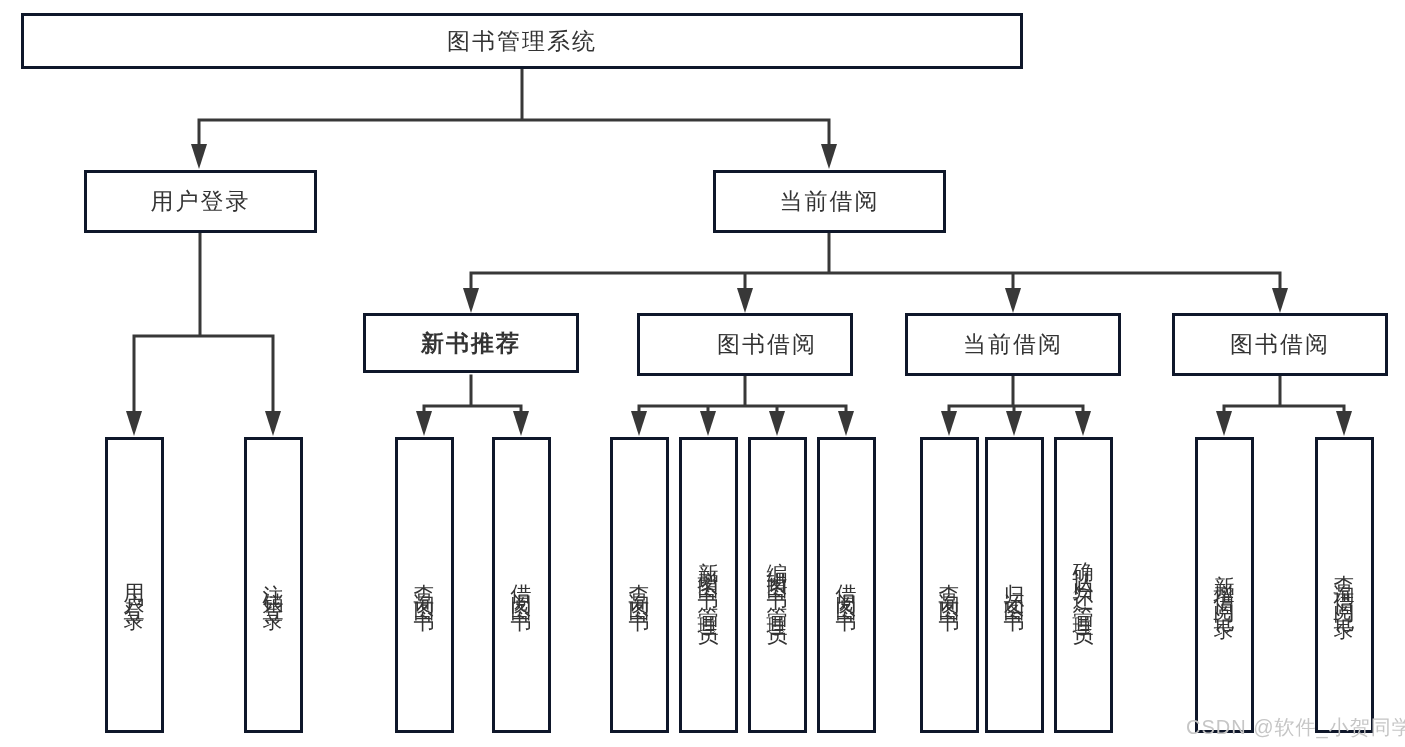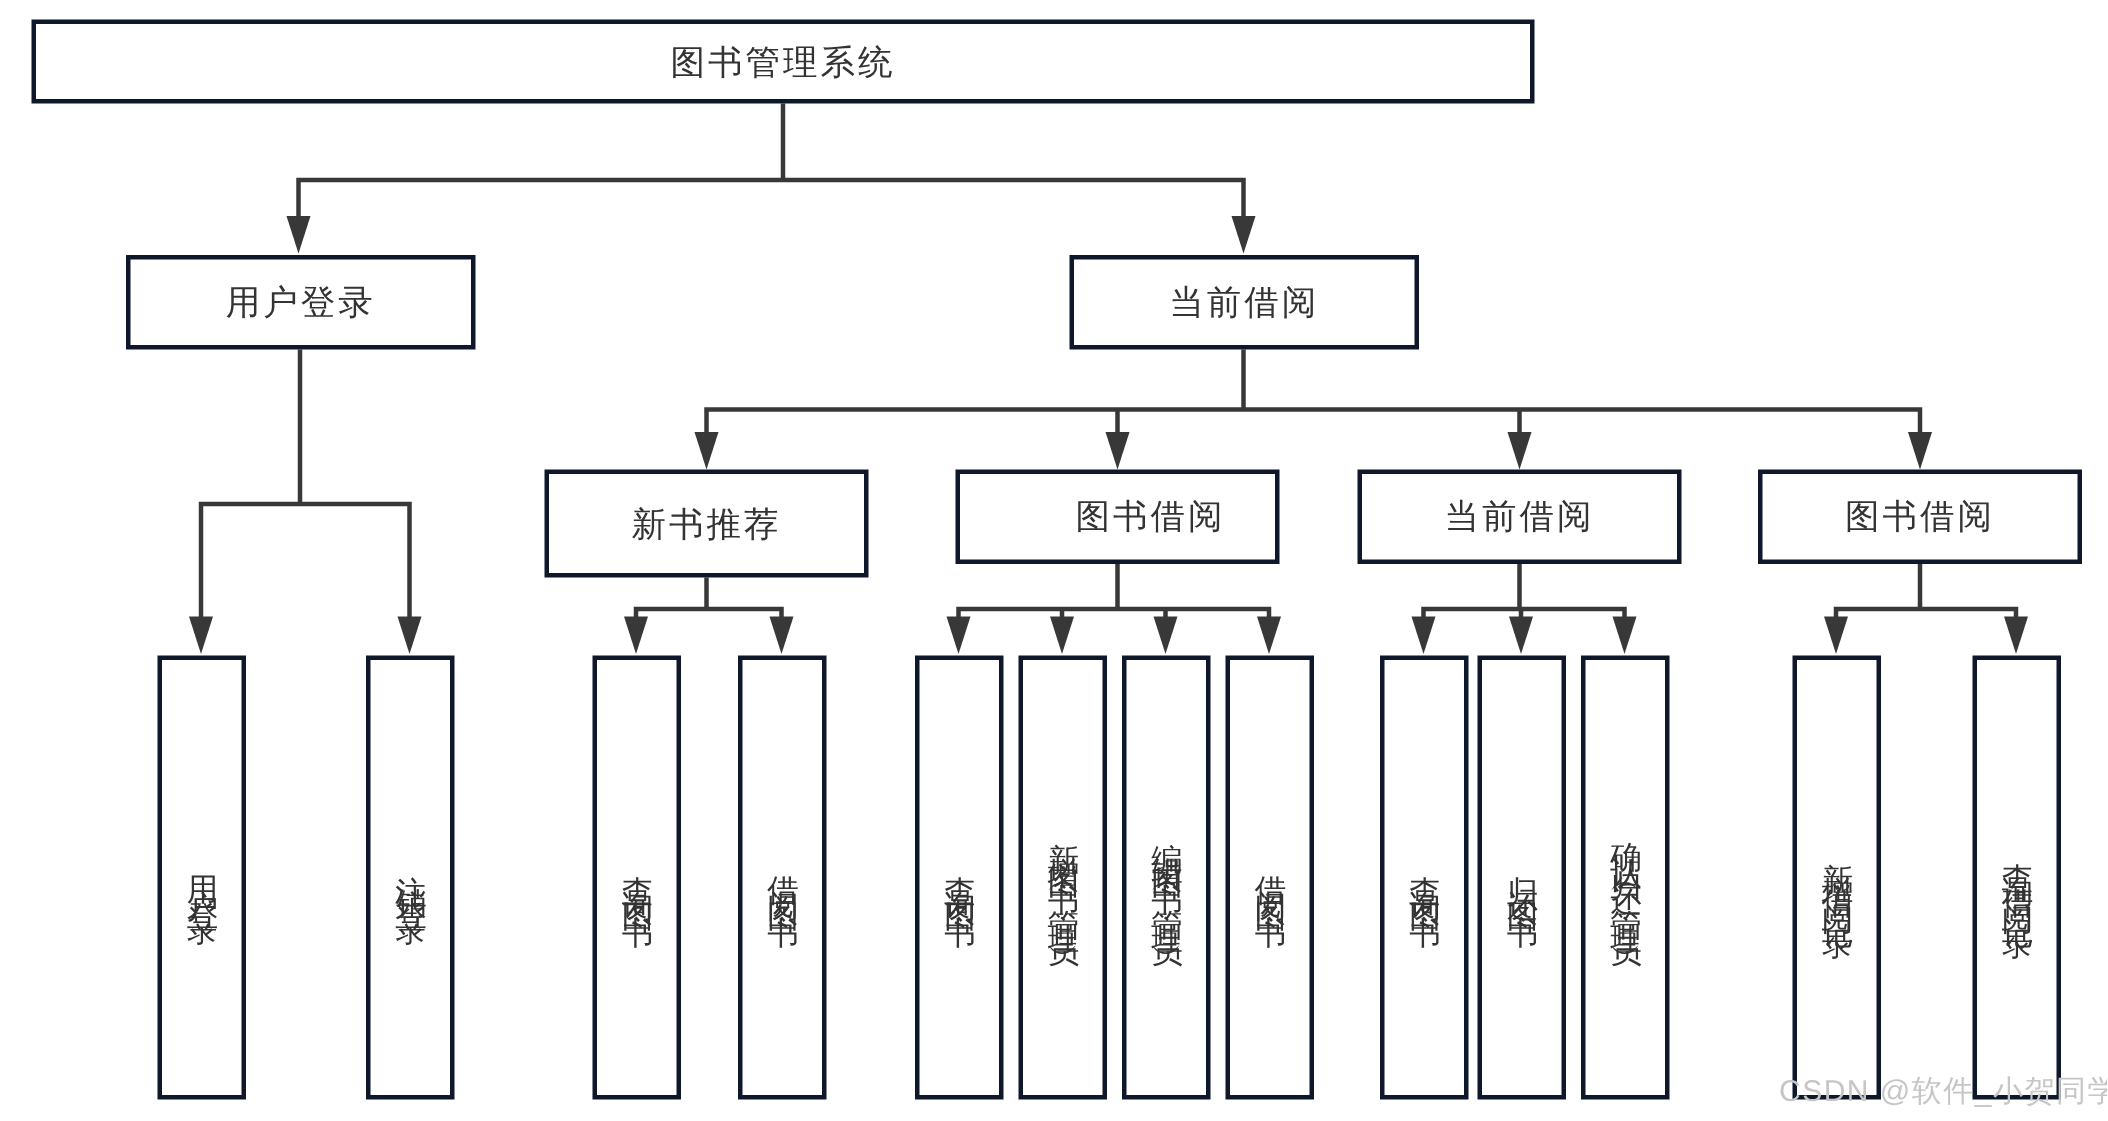--- a/index.html
+++ b/index.html
@@ -104,21 +104,21 @@
       <polygon points="1216,411 1232,411 1224,436"></polygon>
       <polygon points="1336,411 1352,411 1344,436"></polygon>
     </g>
   </svg>
 
   <div class="node" style="left:21px; top:13px; width:1002px; height:56px;">图书管理系统</div>
 
   <div class="node" style="left:84px; top:170px; width:233px; height:63px;">用户登录</div>
   <div class="node" style="left:713px; top:170px; width:233px; height:63px;">当前借阅</div>
 
-  <div class="node" style="left:363px; top:313px; width:216px; height:72px;">新书推荐</div>
+  <div class="node" style="left:363px; top:313px; width:216px; height:60px;font-weight:bold;">新书推荐</div>
   <div class="node" style="left:637px; top:313px; width:216px; height:63px;padding-left:44px;">图书借阅</div>
   <div class="node" style="left:905px; top:313px; width:216px; height:63px;">当前借阅</div>
   <div class="node" style="left:1172px; top:313px; width:216px; height:63px;">图书借阅</div>
 
   <div class="node leaf" style="left:105px; top:437px; width:59px; height:296px;">
     <span class="vtext">用户登录</span>
   </div>
   <div class="node leaf" style="left:244px; top:437px; width:59px; height:296px;">
     <span class="vtext">注销登录</span>
   </div>

